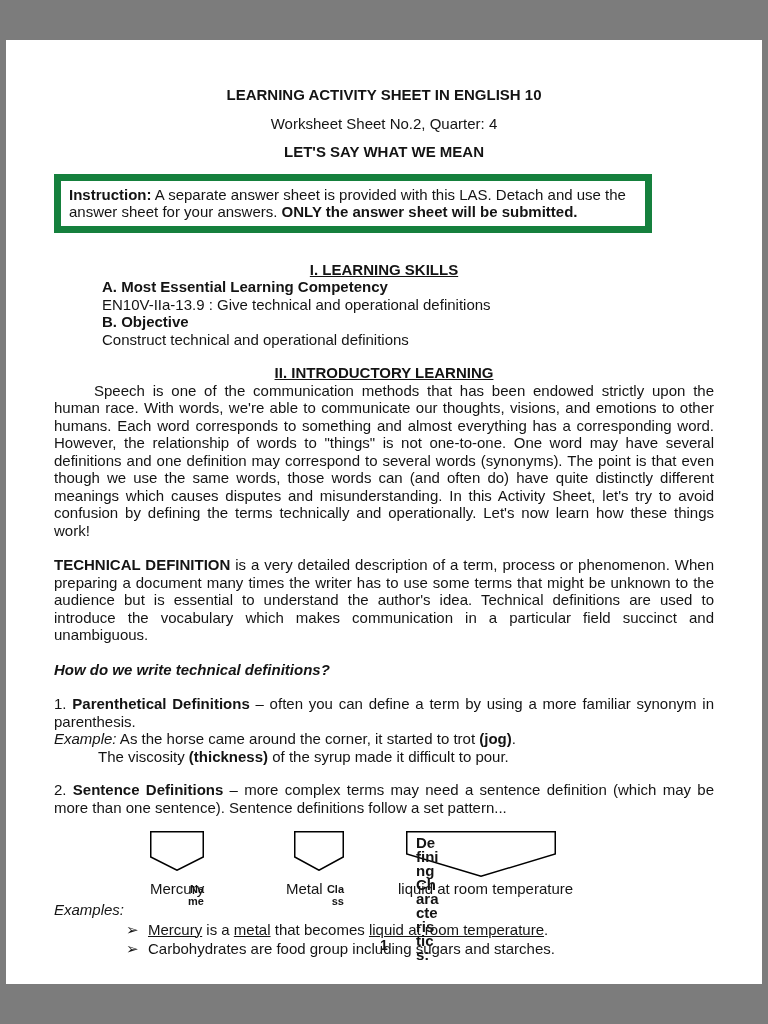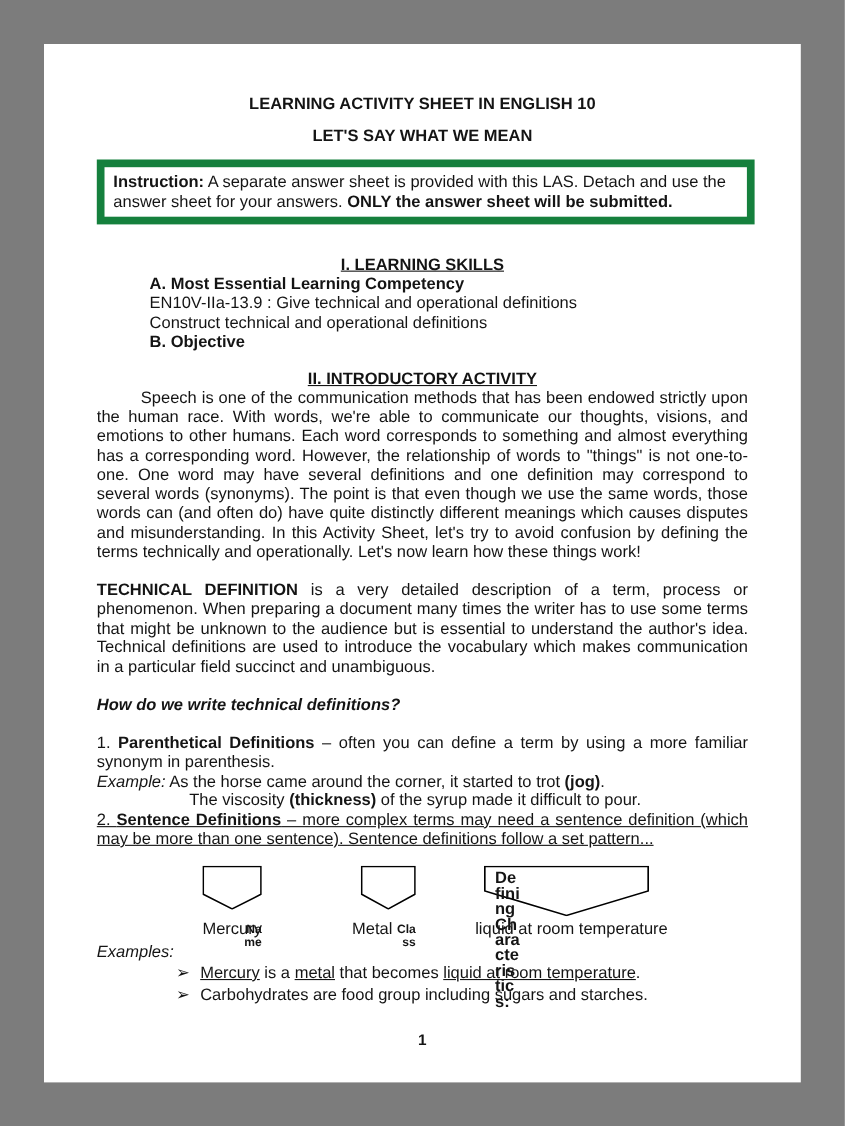--- a/index.html
+++ b/index.html
@@ -3,21 +3,21 @@
 <meta charset="utf-8">
 <style>
   * { box-sizing: border-box; }
   html,body { margin:0; padding:0; }
   body {
     background:#7c7c7c;
     font-family:"Liberation Sans","DejaVu Sans",sans-serif;
     width:768px;
   }
   .page {
-    width:688px; height:944px;
+    width:756px; height:944px;
     margin:40px auto;
     background:#ffffff;
     position:relative;
     padding:46px 48px 20px 48px;
     color:#141414;
     font-size:15px;
     line-height:17.5px;
     overflow:hidden;
   }
   .center { text-align:center; }
@@ -32,22 +32,22 @@
     width:598px;
   }
   .sec-heading { font-weight:bold; text-decoration:underline; margin:0;text-align:center; }
   .indent1 { margin-left:48px; }
   .para { margin:0 0 17px 0; text-align:justify; }
   .para-first-indent { text-indent:40px; }
   .sec2-heading { margin-top:16px; }
   .how-heading { font-weight:bold; margin:16px 0 17px 0;font-style:italic; }
   .para1 { margin-top:9px; margin-bottom:0; }
   .example-line { margin:0; }
-  .indent2 { margin-left:84px; }
-  .para2 { margin-bottom:15px;text-decoration:underline; }
+  .indent2 { margin-left:44px; }
+  .para2 { margin-top:16px; margin-bottom:15px; }
   .pattern { position:relative; height:49px; }
   .shape { position:absolute; top:0; }
   .shape svg { display:block; }
   .shape-label {
     position:absolute; top:4px; left:0; right:0;
     text-align:right; font-weight:bold; font-size:11px; line-height:12px;margin-top:48px;
   }
   .shape1 { left:96px; width:54px; height:40px; }
   .shape2 { left:240px; width:50px; height:40px; }
   .shape3 { left:352px; width:150px; height:46px; }
@@ -68,33 +68,34 @@
     position:absolute; bottom:30px; left:0; right:0;
     text-align:center; font-weight:bold; font-size:14px;
   }
 </style>
 </head>
 <body>
 
 <div class="page">
 
   <div class="center bold title-line">LEARNING ACTIVITY SHEET IN ENGLISH 10</div>
+  <div class="center title-line">Worksheet Sheet No.2, Quarter: 4</div>
   <div class="center bold title-line">LET'S SAY WHAT WE MEAN</div>
 
   <div class="instruction-box">
     <span class="bold">Instruction:</span><span> A separate answer sheet is provided with this LAS. Detach and use the answer sheet for your answers. </span><span class="bold">ONLY the answer sheet will be submitted.</span>
   </div>
 
   <div class="sec-heading">I. LEARNING SKILLS</div>
   <div class="indent1 bold">A. Most Essential Learning Competency</div>
   <div class="indent1">EN10V-IIa-13.9 : Give technical and operational definitions</div>
+  <div class="indent1 bold">B. Objective</div>
   <div class="indent1">Construct technical and operational definitions</div>
-  <div class="indent1 bold">B. Objective</div>
 
-  <div class="sec-heading sec2-heading">II. INTRODUCTORY ACTIVITY</div>
+  <div class="sec-heading sec2-heading">II. INTRODUCTORY LEARNING</div>
   <p class="para para-first-indent">Speech is one of the communication methods that has been endowed strictly upon the human race. With words, we're able to communicate our thoughts, visions, and emotions to other humans. Each word corresponds to something and almost everything has a corresponding word. However, the relationship of words to "things" is not one-to-one. One word may have several definitions and one definition may correspond to several words (synonyms). The point is that even though we use the same words, those words can (and often do) have quite distinctly different meanings which causes disputes and misunderstanding.  In this Activity Sheet, let's try to avoid confusion by defining the terms technically and operationally. Let's now learn how these things work!</p>
 
   <p class="para"><span class="bold">TECHNICAL DEFINITION</span><span> is a very detailed description of a term, process or phenomenon. When preparing a document many times the writer has to use some terms that might be unknown to the audience but is essential to understand the author's idea. Technical definitions are used to introduce the vocabulary which makes communication in a particular field succinct and unambiguous.</span></p>
 
   <p class="how-heading">How do we write technical definitions?</p>
 
   <p class="para para1"><span>1. </span><span class="bold">Parenthetical Definitions</span><span> – often you can define a term by using a more familiar synonym in parenthesis.</span></p>
 
   <div class="example-line"><span class="italic">Example:</span><span> As the horse came around the corner, it started to trot </span><span class="bold">(jog)</span><span>.</span></div>
   <div class="example-line indent2"><span>The viscosity </span><span class="bold">(thickness)</span><span> of the syrup made it difficult to pour.</span></div>

